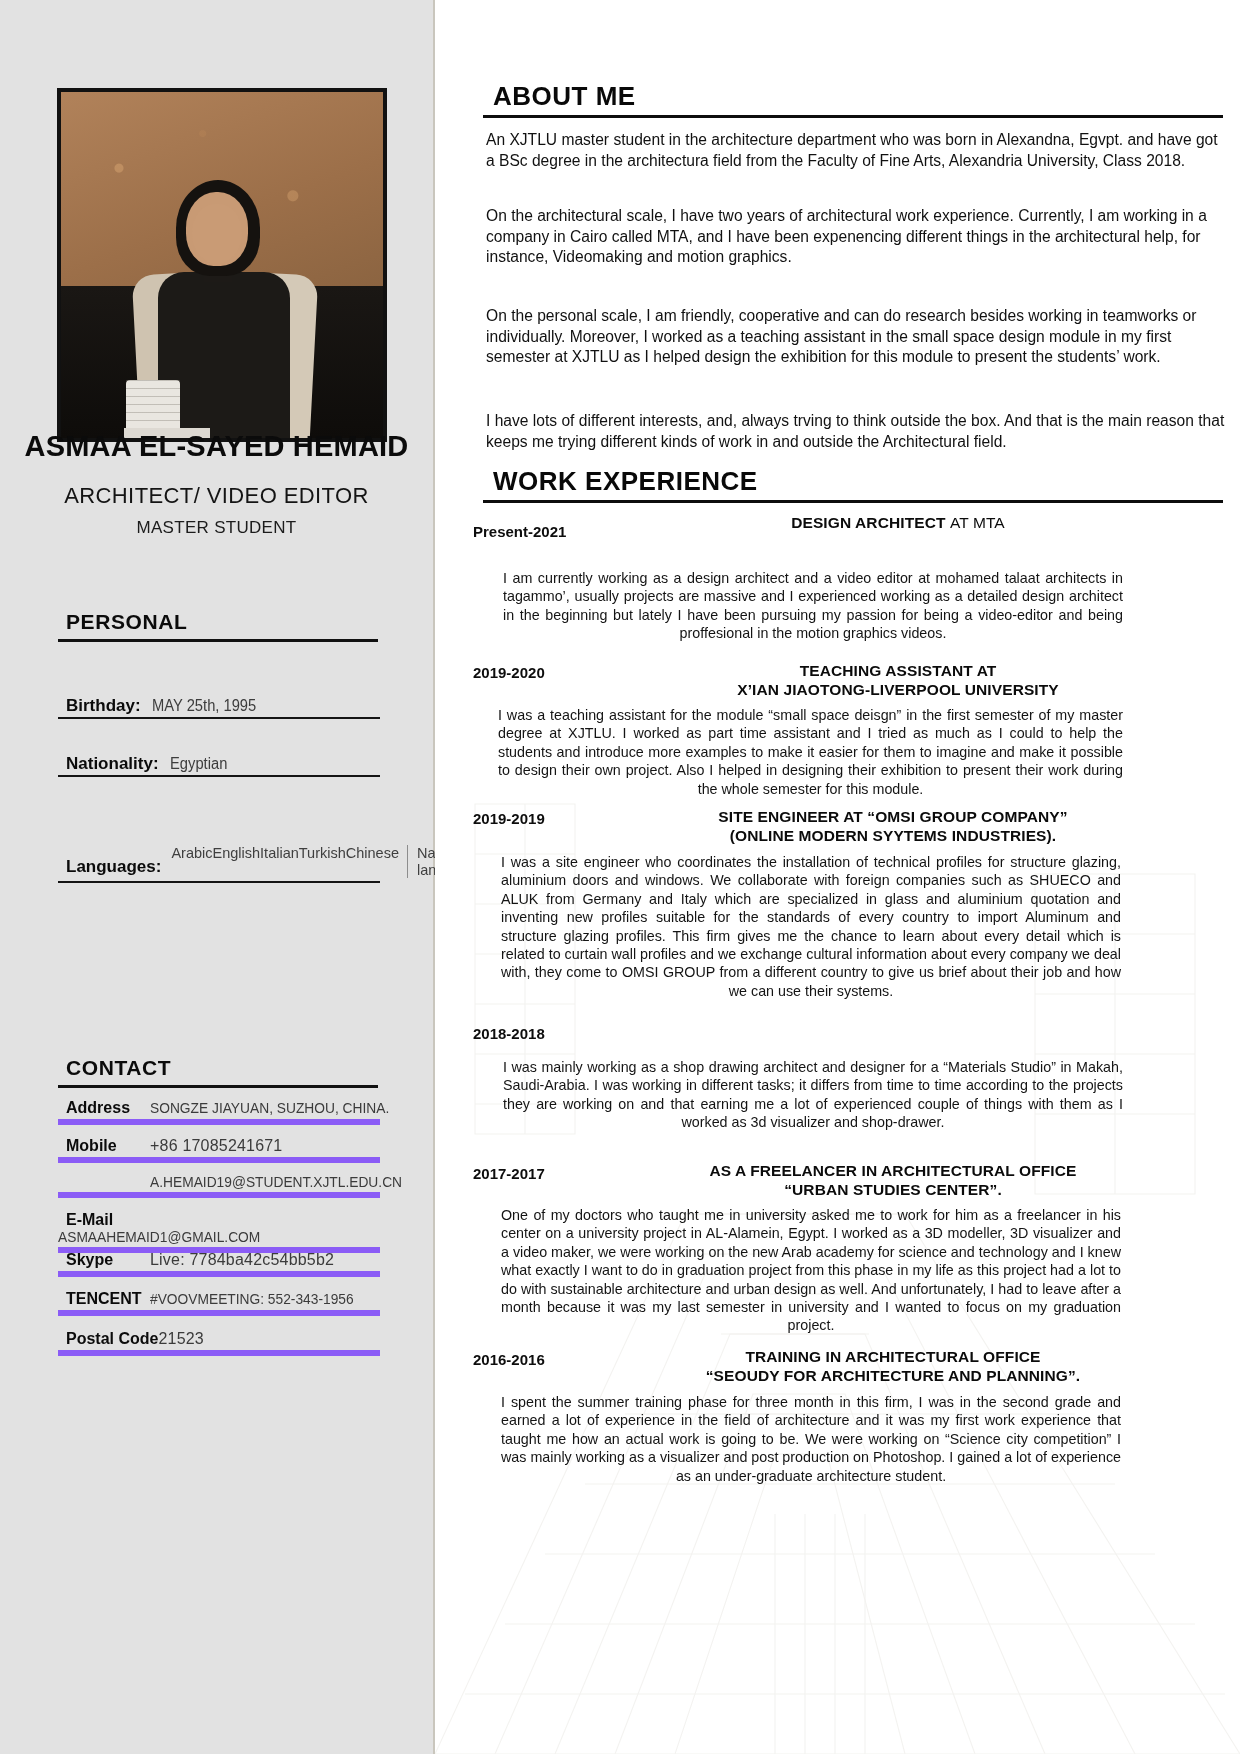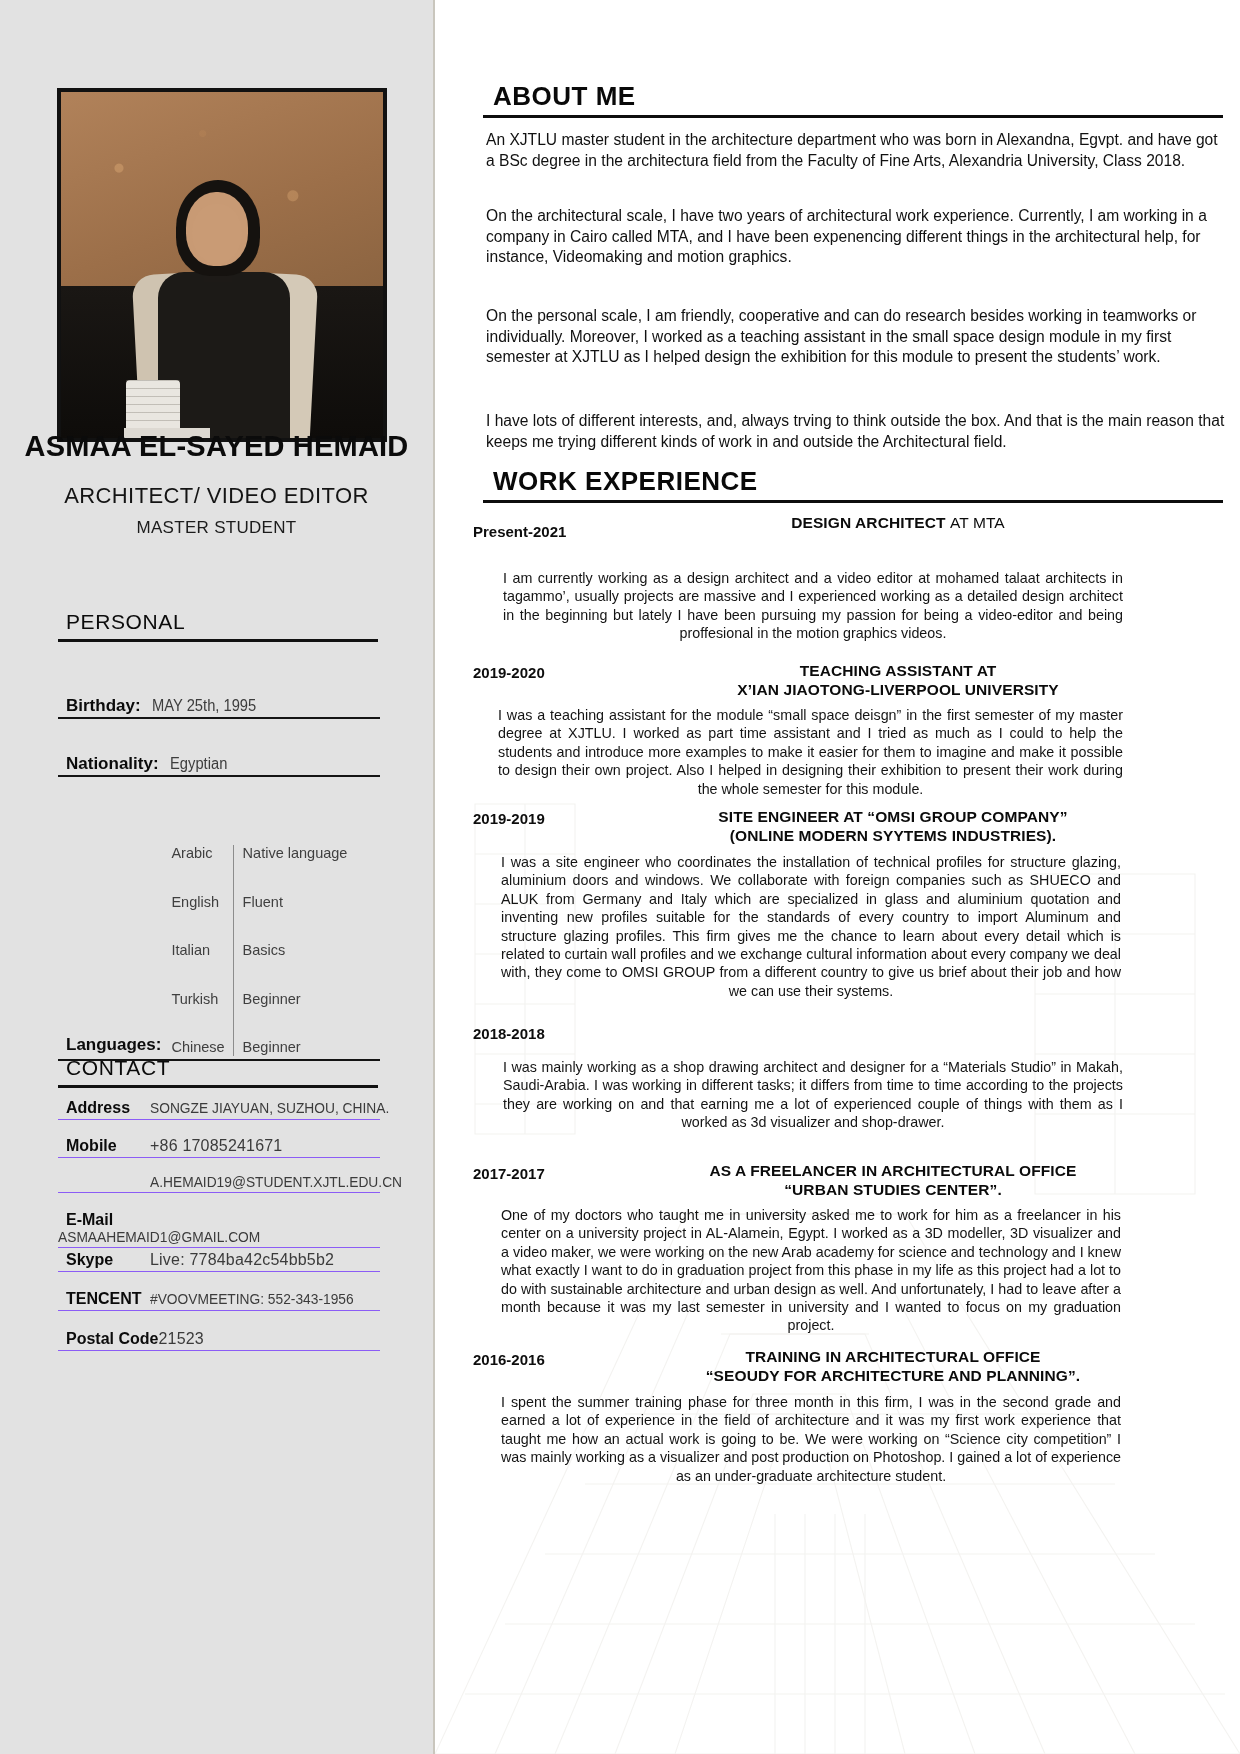--- a/index.html
+++ b/index.html
@@ -152,21 +152,21 @@
     font-weight: 400;
     color: #1c1c1c;
     letter-spacing: .3px;
   }
 
   .side-section-head {
     position: absolute;
     left: 58px;
     width: 320px;
     font-size: 21px;
-    font-weight: normal;
+    font-weight: bold;
     letter-spacing: .6px;
     color: #0b0b0b;
     padding-left: 8px;
     padding-bottom: 5px;
     border-bottom: 3px solid #111;
   }
   #personal-head { top: 610px; }
   #contact-head  { top: 1056px; }
 
   .kv-row {
@@ -219,37 +219,35 @@
     padding-left: 8px;
     padding-bottom: 1px;
     white-space: nowrap;
   }
   .lang-table {
     display: flex;
     margin-left: 10px;
   }
   .lang-col-names, .lang-col-levels {
     display: flex;
-    flex-direction: column;
-    gap: 32px;
   }
   .lang-col-levels { border-left: 1px solid #8d8d8d; padding-left: 9px; }
   .lang-col-names  { padding-right: 8px; }
   .lang-cell {
     font-size: 14.5px;
     line-height: 16.6px;
     color: #3f3f3f;
   }
 
   
   .c-row {
     position: absolute;
     left: 58px;
     width: 322px;
-    border-bottom: 1px solid #8b5cf6;
+    border-bottom: 6px solid #8b5cf6;
     padding-bottom: 2px;
     display: flex;
     align-items: baseline;
   }
   .c-key {
     font-size: 16px;
     font-weight: bold;
     color: #0b0b0b;
     padding-left: 8px;
     white-space: nowrap;

